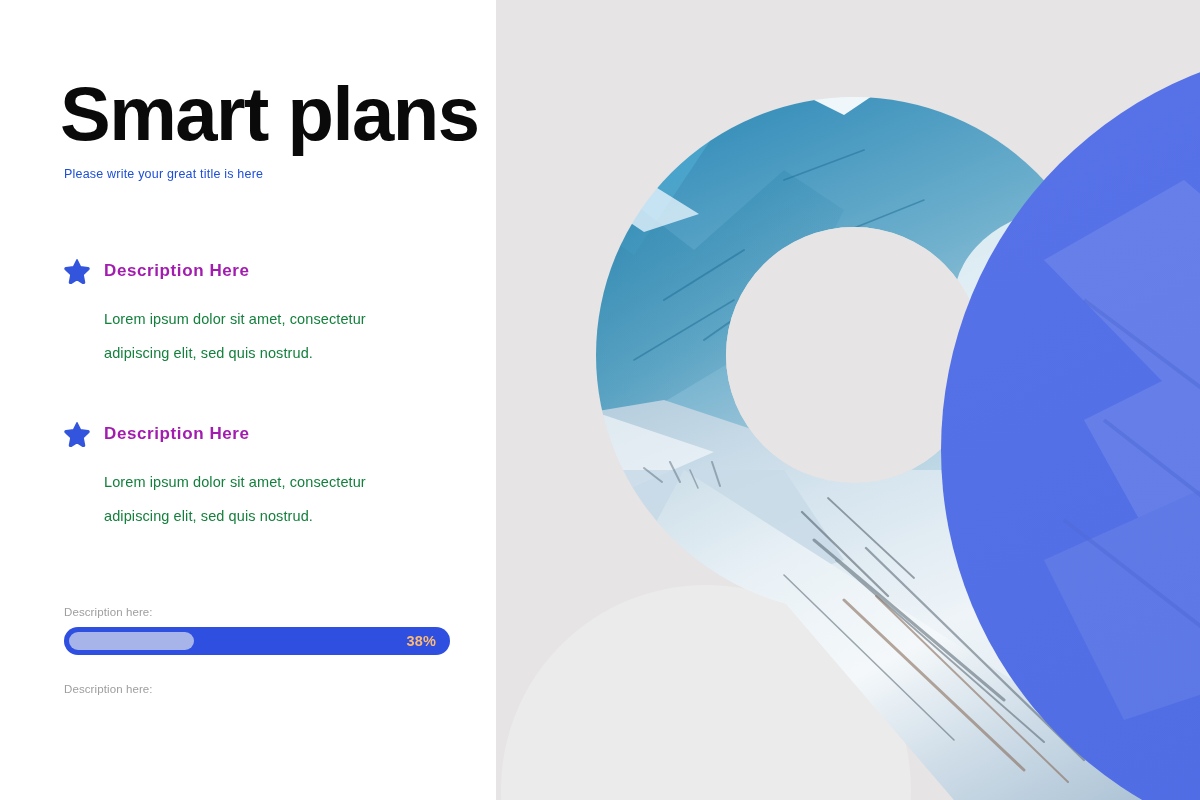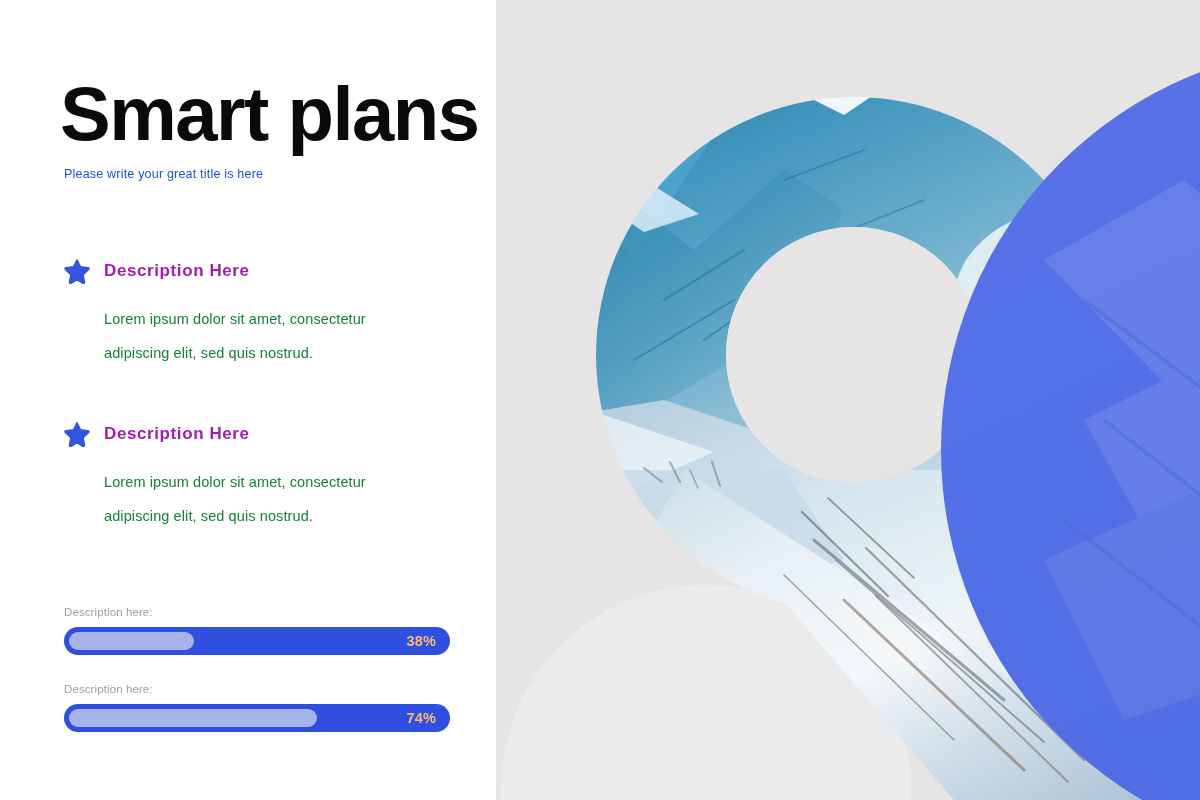--- a/index.html
+++ b/index.html
@@ -365,22 +365,18 @@
       <div class="bar-group">
         <div class="bar-label">Description here:</div>
         <div class="bar-track">
           <div class="bar-fill" style="width: 125px;"></div>
           <div class="bar-value">38%</div>
         </div>
       </div>
 
       <div class="bar-group">
         <div class="bar-label">Description here:</div>
-        <div class="bar-track">
-          <div class="bar-fill" style="width: 248px;"></div>
-          <div class="bar-value">74%</div>
-        </div>
       </div>
 
     </div>
   </div>
 
 </div>
 
 </body></html>

